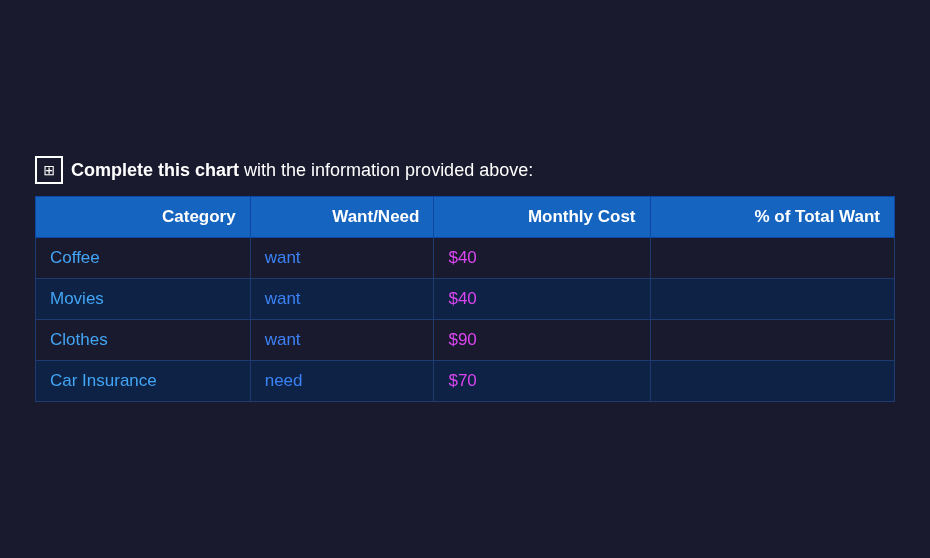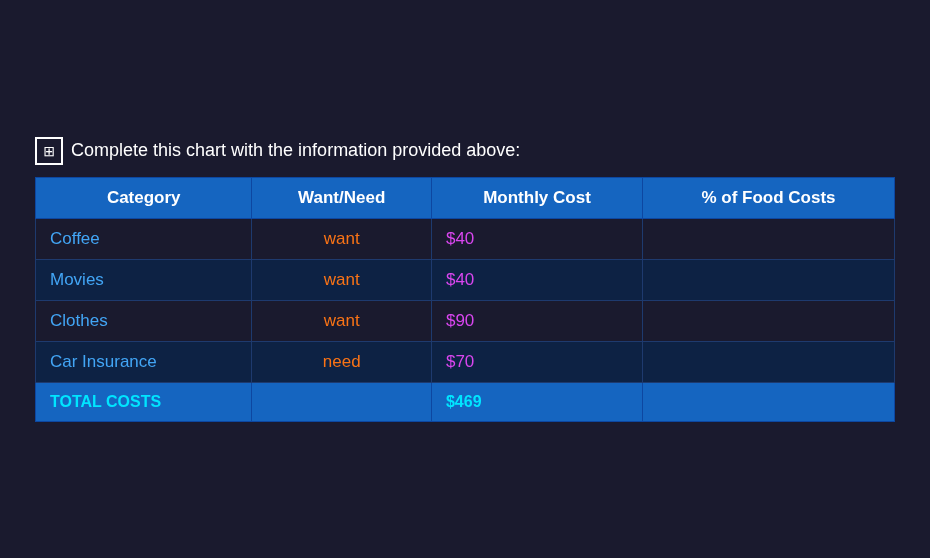--- a/index.html
+++ b/index.html
@@ -37,38 +37,38 @@
       width: 28px;
       height: 28px;
       border: 2px solid white;
       display: inline-flex;
       align-items: center;
       justify-content: center;
       font-size: 14px;
     }
 
     .instruction strong {
-      font-weight: normal;
+      font-weight: bold;
     }
 
     table {
       width: 100%;
       border-collapse: collapse;
     }
 
     thead tr {
       background-color: #1565c0;
     }
 
     thead th {
       color: white;
       font-size: 17px;
       font-weight: bold;
       padding: 10px 14px;
-      text-align: center;
+      text-align: right;
       border: 1px solid #0d47a1;
     }
 
     tbody tr:nth-child(odd) {
       background-color: #1a1a2e;
     }
 
     tbody tr:nth-child(even) {
       background-color: #0d2244;
     }
@@ -91,22 +91,21 @@
       text-transform: uppercase;
       border: 1px solid #0d47a1;
     }
 
     .category-col {
       color: #42a5f5 !important;
       font-weight: 500;
     }
 
     .want-need-col {
-      color: #f97316;
-      text-align: center;
+      color: #3b82f6;
     }
 
     .cost-col {
       color: #d946ef;
     }
 
     .percent-col {
       color: white;
     }
   </style>
@@ -120,21 +119,21 @@
       <strong>Complete this chart</strong><span> with the information provided above:</span>
     </span>
   </div>
 
   <table>
     <thead>
       <tr>
         <th>Category</th>
         <th>Want/Need</th>
         <th>Monthly Cost</th>
-        <th>% of Food Costs</th>
+        <th>% of Total Want</th>
       </tr>
     </thead>
     <tbody id="table-body">
     <tr>
           <td class="category-col">Coffee</td>
           <td class="want-need-col">want</td>
           <td class="cost-col">$40</td>
           <td class="percent-col"></td>
         </tr>
         <tr>
@@ -148,21 +147,15 @@
           <td class="want-need-col">want</td>
           <td class="cost-col">$90</td>
           <td class="percent-col"></td>
         </tr>
         <tr>
           <td class="category-col">Car Insurance</td>
           <td class="want-need-col">need</td>
           <td class="cost-col">$70</td>
           <td class="percent-col"></td>
         </tr>
-        <tr class="total-row">
-          <td>TOTAL COSTS</td>
-          <td></td>
-          <td>$469</td>
-          <td></td>
-        </tr>
       </tbody>
   </table>
 </div>
 
 </body></html>

